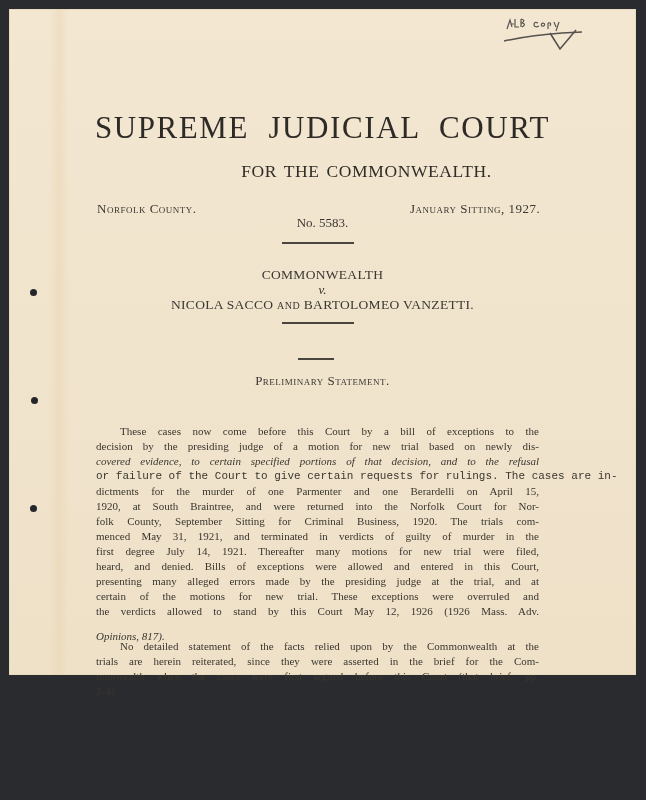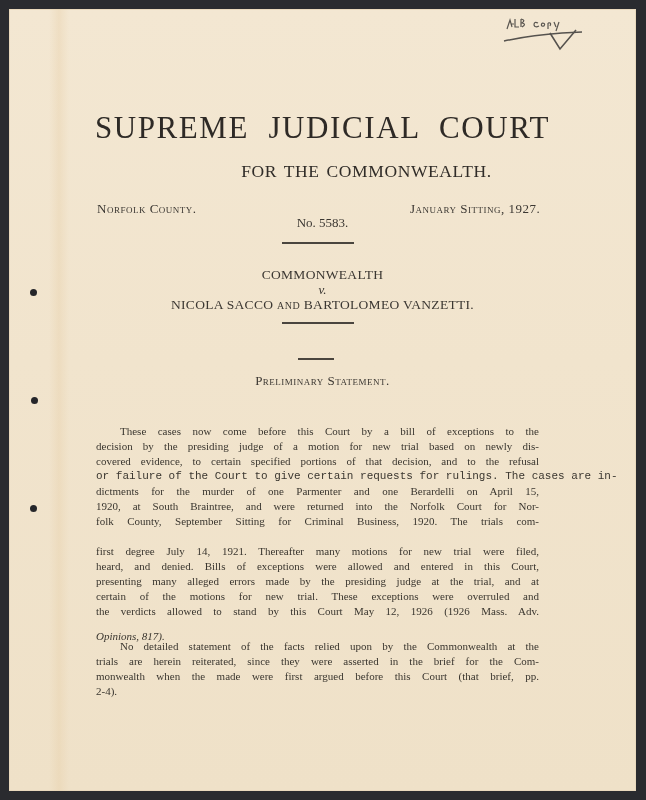--- a/index.html
+++ b/index.html
@@ -8,21 +8,21 @@
       width: 646px;
       height: 800px;
       overflow: hidden;
       background: #2a2b2f;
     }
     .page {
       position: absolute;
       left: 9px;
       top: 9px;
       width: 627px;
-      height: 782px;
+      height: 666px;
       background: linear-gradient(180deg, #f3e7d2 0%, #f1e4cd 45%, #efe1c8 100%);
       box-shadow: inset 0 0 0 1px #e9d9bd;
     }
     .page::before {
       content: "";
       position: absolute;
       left: 40px;
       top: 0;
       width: 20px;
       height: 100%;
@@ -137,30 +137,31 @@
 
   <div class="rule r2"></div>
 
 
   <div class="rule r3"></div>
 
   <div class="line center smallcaps prelim">Preliminary Statement.</div>
 
   <div class="line body-line indent" style="top:380px;">These cases now come before this Court by a bill of exceptions to the</div>
   <div class="line body-line" style="top:395px;">decision by the presiding judge of a motion for new trial based on newly dis-</div>
-  <div class="line body-line" style="top:410px;">covered evidence, to certain specified portions of that decision, and to the refusal</div>
+  <div class="line body-line" style="top:410px;font-style:italic;">covered evidence, to certain specified portions of that decision, and to the refusal</div>
   <div class="line body-line" style="top:425px;font-family:Liberation Mono, monospace;">or failure of the Court to give certain requests for rulings.  The cases are in-</div>
   <div class="line body-line" style="top:440px;">dictments for the murder of one Parmenter and one Berardelli on April 15,</div>
   <div class="line body-line" style="top:455px;">1920, at South Braintree, and were returned into the Norfolk Court for Nor-</div>
   <div class="line body-line" style="top:470px;">folk County, September Sitting for Criminal Business, 1920.  The trials com-</div>
+  <div class="line body-line" style="top:485px;">menced May 31, 1921, and terminated in verdicts of guilty of murder in the</div>
   <div class="line body-line" style="top:500px;">first degree July 14, 1921.  Thereafter many motions for new trial were filed,</div>
   <div class="line body-line" style="top:515px;">heard, and denied.  Bills of exceptions were allowed and entered in this Court,</div>
   <div class="line body-line" style="top:530px;">presenting many alleged errors made by the presiding judge at the trial, and at</div>
   <div class="line body-line" style="top:545px;">certain of the motions for new trial.  These exceptions were overruled and</div>
   <div class="line body-line" style="top:560px;">the verdicts allowed to stand by this Court May 12, 1926 (1926 Mass. Adv.</div>
   <div class="line body-line last" style="top:585px;font-style:italic;">Opinions, 817).</div>
 
   <div class="line body-line indent" style="top:595px;">No detailed statement of the facts relied upon by the Commonwealth at the</div>
   <div class="line body-line" style="top:610px;">trials are herein reiterated, since they were asserted in the brief for the Com-</div>
-  <div class="line body-line" style="top:625px;">monwealth when the made were first argued before this Court (that brief, pp.</div>
+  <div class="line body-line" style="top:625px;">monwealth when the cases were first argued before this Court (that brief, pp.</div>
   <div class="line body-line last" style="top:640px;">2-4).</div>
 
 </div>
 
 </body></html>

